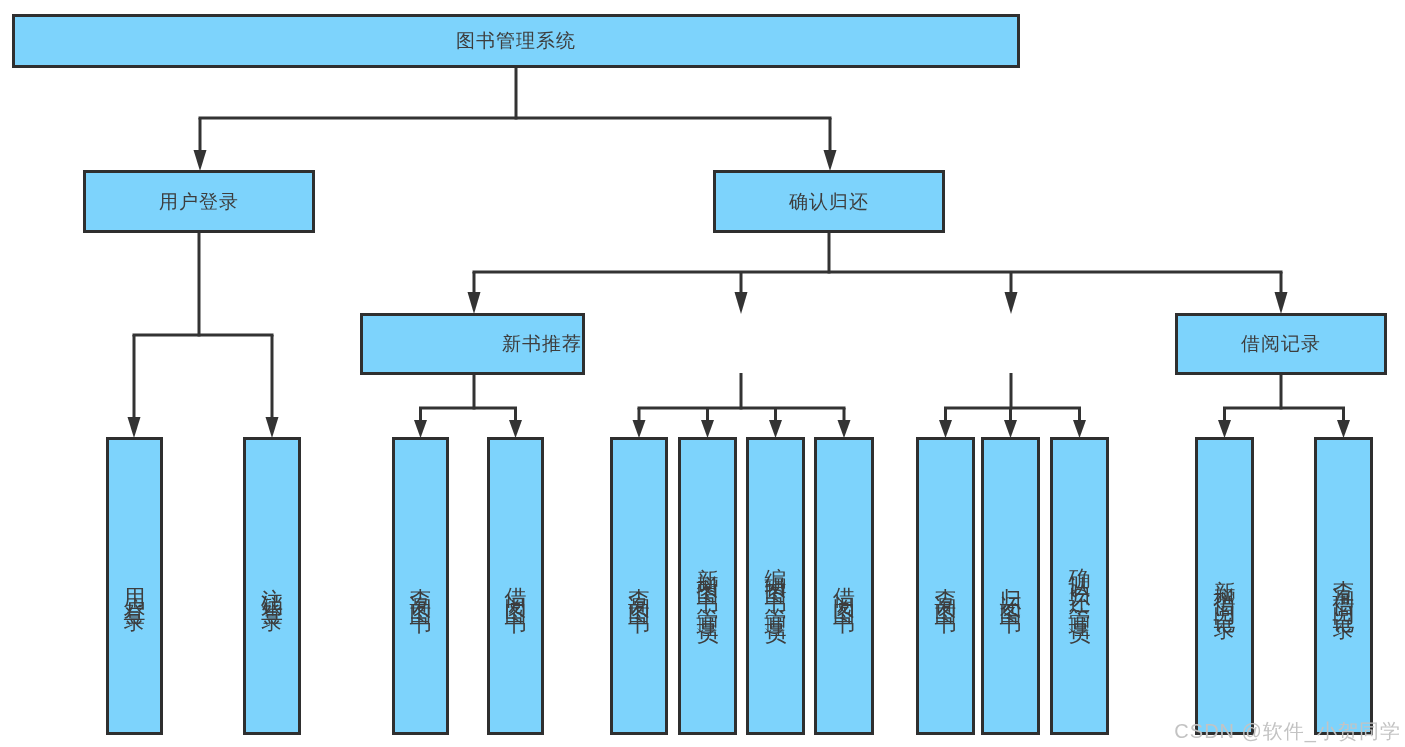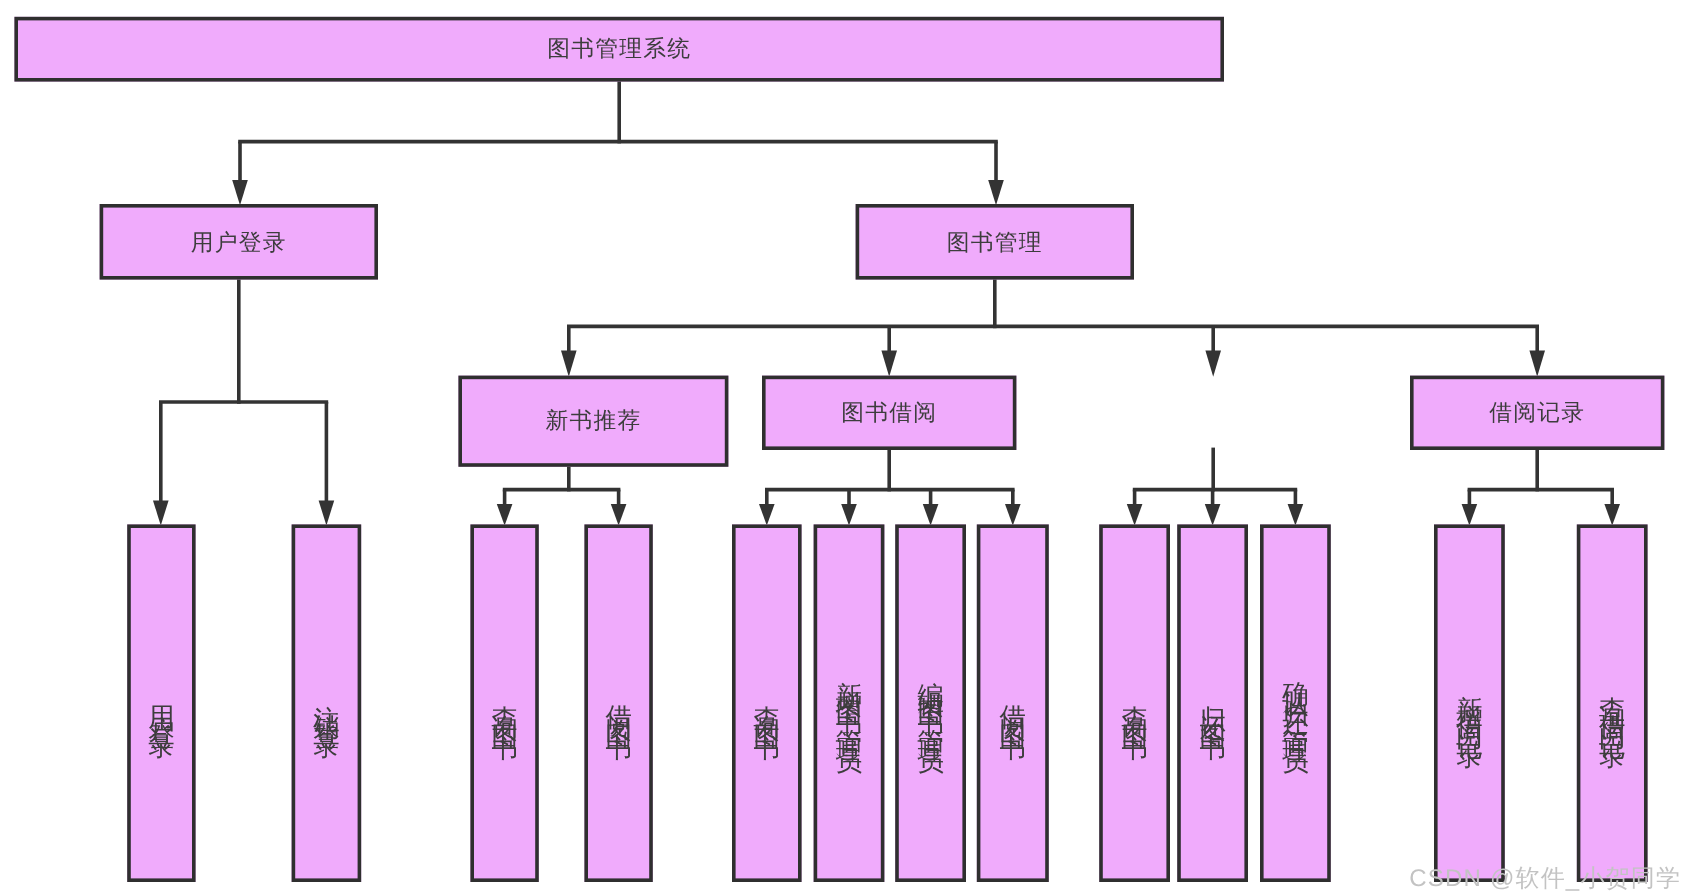--- a/index.html
+++ b/index.html
@@ -4,21 +4,21 @@
 <style>
   html,body{margin:0;padding:0;background:#fff;}
   .canvas{
     position:relative;width:1405px;height:747px;background:#ffffff;overflow:hidden;
     font-family:"Liberation Sans","DejaVu Sans",sans-serif;color:#3d3d3d;
   }
   .connector-svg{position:absolute;left:0;top:0;width:1405px;height:747px;}
   .connector-svg line{stroke:#333333;stroke-width:3;}
   .connector-svg polygon{fill:#333333;stroke:none;}
   .node{
-    position:absolute;box-sizing:border-box;border:3px solid #2f2f2f;background:#f0abfc;
+    position:absolute;box-sizing:border-box;border:3px solid #2f2f2f;background:#7dd3fc;
     display:flex;align-items:center;justify-content:center;
   }
   .hnode{font-size:19px;letter-spacing:1px;}
   .vnode .vlabel{
     writing-mode:vertical-rl;text-orientation:mixed;
     font-size:22px;line-height:1;letter-spacing:8px;color:#3d3d3d;
   }
   .hlabel{white-space:nowrap;}
   .watermark{
     position:absolute;right:4px;bottom:2px;font-size:20px;color:#c3c3c3;
@@ -107,28 +107,25 @@
   </svg>
 
   <div class="node hnode" style="left:12px;top:14px;width:1008px;height:54px;">
     <span class="hlabel">图书管理系统</span>
   </div>
 
   <div class="node hnode" style="left:83px;top:170px;width:232px;height:63px;">
     <span class="hlabel">用户登录</span>
   </div>
   <div class="node hnode" style="left:713px;top:170px;width:232px;height:63px;">
-    <span class="hlabel">图书管理</span>
+    <span class="hlabel">确认归还</span>
   </div>
 
-  <div class="node hnode" style="left:382px;top:313px;width:225px;height:76px;">
+  <div class="node hnode" style="left:360px;top:313px;width:225px;height:62px;justify-content:flex-end;">
     <span class="hlabel">新书推荐</span>
-  </div>
-  <div class="node hnode" style="left:635px;top:313px;width:212px;height:62px;">
-    <span class="hlabel">图书借阅</span>
   </div>
   <div class="node hnode" style="left:1175px;top:313px;width:212px;height:62px;">
     <span class="hlabel">借阅记录</span>
   </div>
 
   <div class="node vnode" style="left:106px;top:437px;width:57px;height:298px;">
     <span class="vlabel">用户登录</span>
   </div>
   <div class="node vnode" style="left:243px;top:437px;width:58px;height:298px;">
     <span class="vlabel">注销登录</span>

